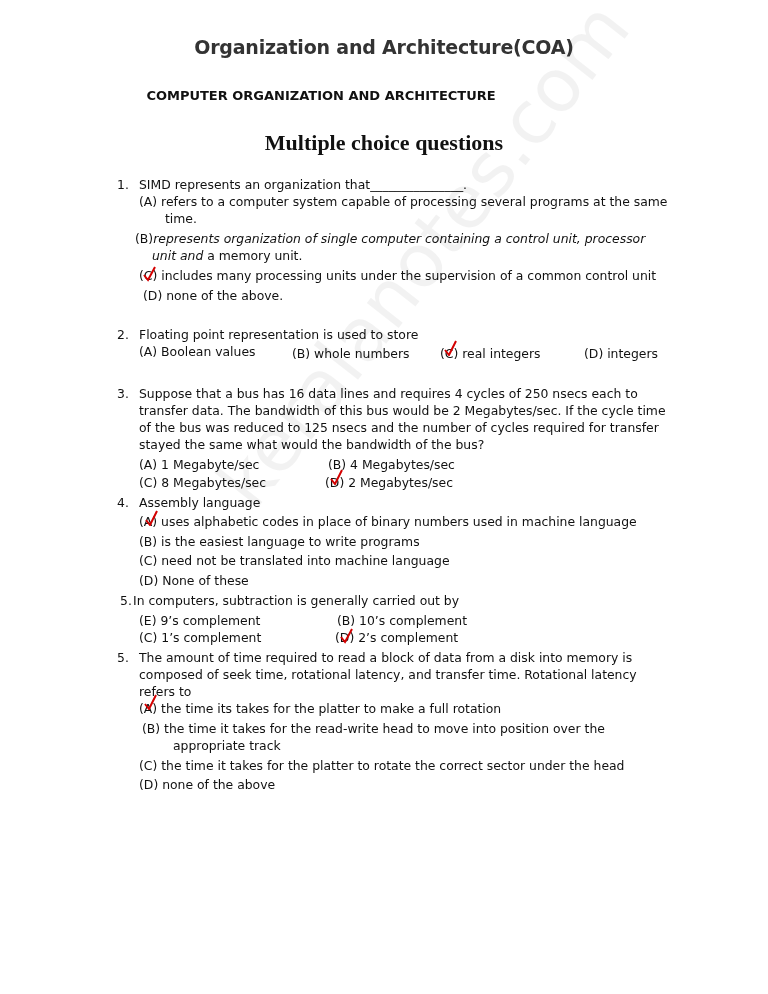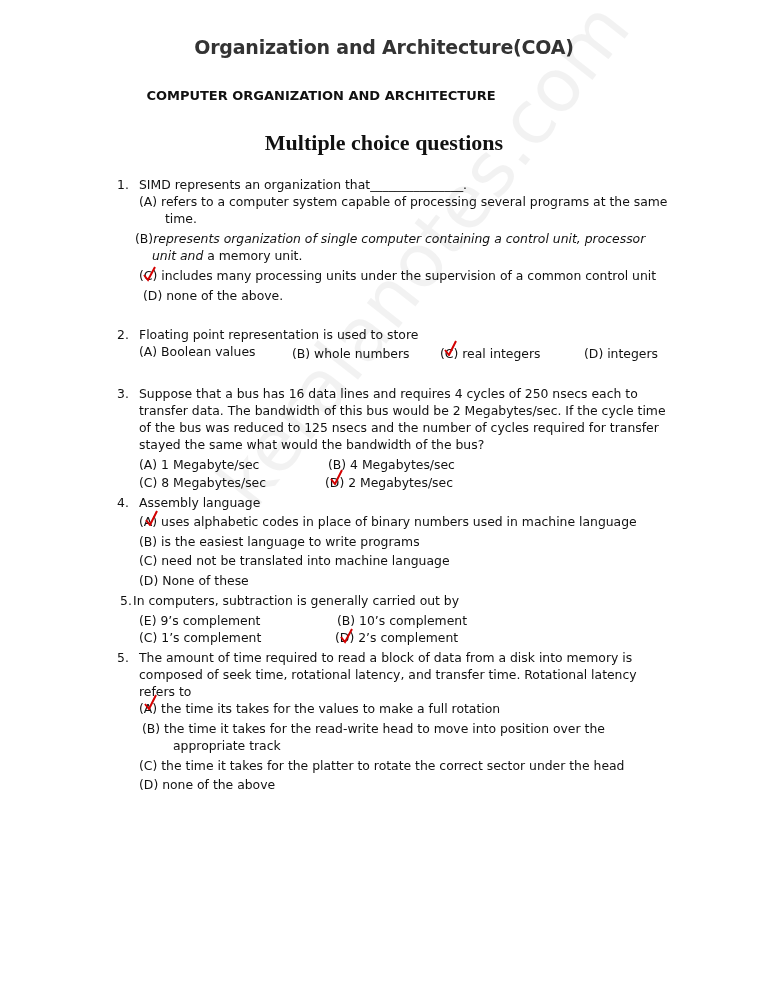--- a/index.html
+++ b/index.html
@@ -95,21 +95,21 @@
     <span class="tick" style="left:339px;top:628px;"><svg viewBox="0 0 14 16">
           <path d="M2 9 L6 14 L13 1" fill="none" stroke="#d40000" stroke-width="2"></path>
         </svg></span>
   </div>
 
   <div>
     <span class="ln" style="left:117px;top:650px;">5.</span>
     <span class="ln" style="left:139px;top:650px;">The amount of time required to read a block of data from a disk into memory is</span>
     <span class="ln" style="left:139px;top:667px;">composed of seek time, rotational latency, and transfer time. Rotational latency</span>
     <span class="ln" style="left:139px;top:684px;">refers to</span>
-    <span class="ln" style="left:139px;top:701px;"><span>(A)</span> <span>the time its takes for the values to make a full rotation</span></span>
+    <span class="ln" style="left:139px;top:701px;"><span>(A)</span> <span>the time its takes for the platter to make a full rotation</span></span>
     <span class="tick" style="left:143px;top:694px;"><svg viewBox="0 0 14 16">
           <path d="M2 10 L6 15 L13 1" fill="none" stroke="#d40000" stroke-width="2"></path>
         </svg></span>
     <span class="ln" style="left:142px;top:721px;">(B)  the time it takes for the read-write head to move into position over the</span>
     <span class="ln" style="left:173px;top:738px;">appropriate track</span>
     <span class="ln" style="left:139px;top:758px;">(C)  the time it takes for the platter to rotate the correct sector under the head</span>
     <span class="ln" style="left:139px;top:777px;">(D)  none of the above</span>
   </div>
 
 </div>

